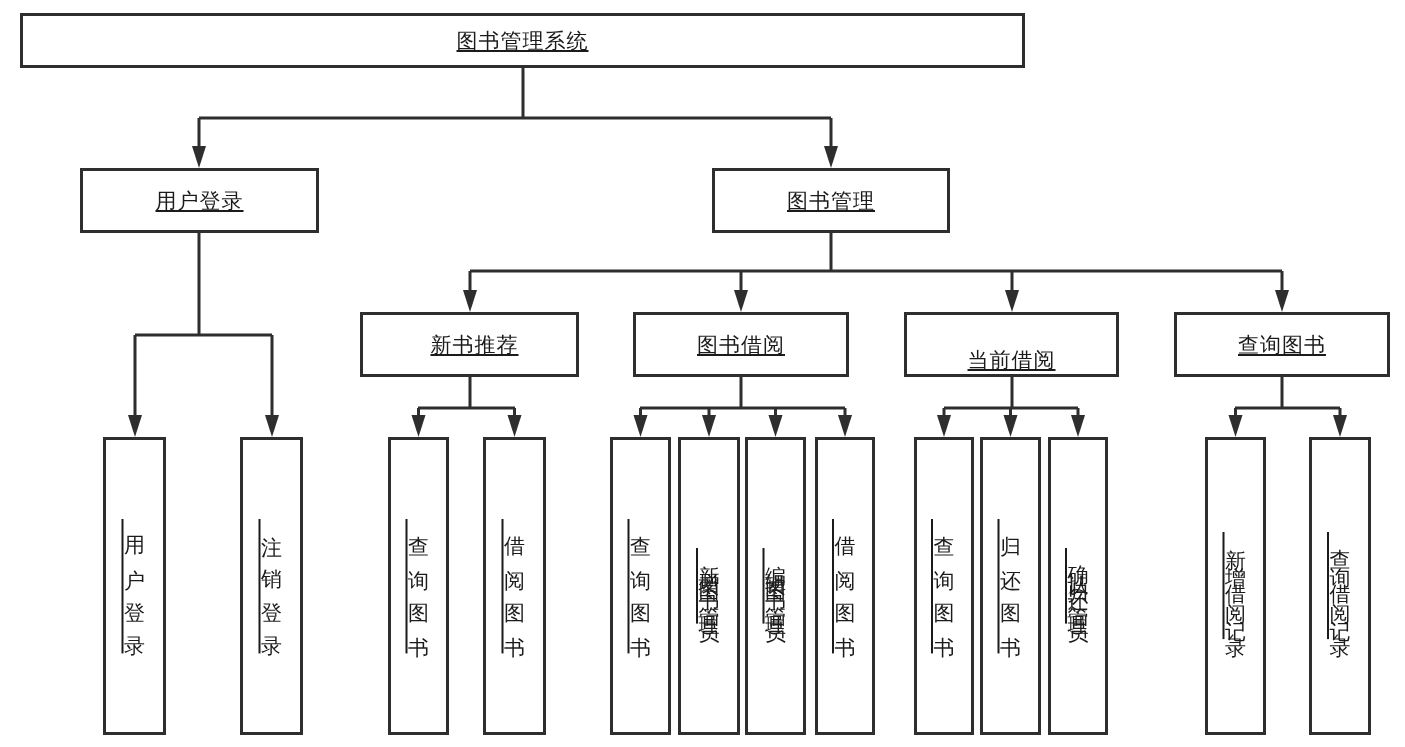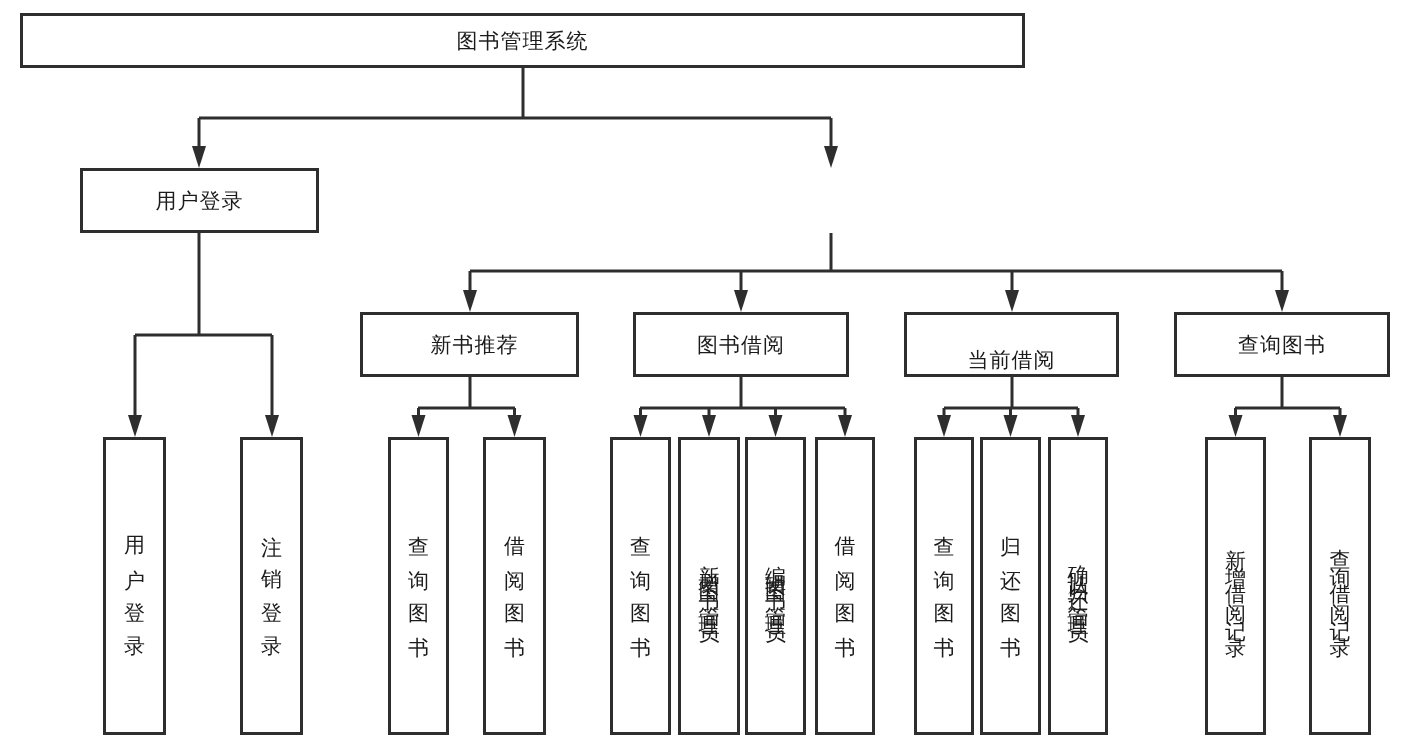--- a/index.html
+++ b/index.html
@@ -26,20 +26,21 @@
     box-sizing: border-box;
     border: 3px solid #2e2e2e;
     background: #ffffff;
     display: flex;
     align-items: center;
     justify-content: center;
     color: #1b1b1b;
     font-size: 21px;
     z-index: 2;
     letter-spacing: 1px;
+    text-decoration: underline;
   }
   .leaf .vtext {
     writing-mode: vertical-rl;
     text-orientation: mixed;
     font-size: 21px;
     color: #1b1b1b;
     white-space: nowrap;
   }
   .sp4 .vtext { letter-spacing: 1.6em; }
   .sp6 .vtext { letter-spacing: 0.85em; }
@@ -105,20 +106,23 @@
     </g>
   </svg>
 
   <div class="box" style="left:20px; top:13px; width:1005px; height:55px;">
     <span>图书管理系统</span>
   </div>
 
   <div class="box" style="left:80px; top:168px; width:239px; height:65px;">
     <span>用户登录</span>
   </div>
+  <div class="box" style="left:712px; top:168px; width:238px; height:65px;">
+    <span>图书管理</span>
+  </div>
 
   <div class="box" style="left:360px; top:312px; width:219px; height:65px;padding-left:10px;">
     <span>新书推荐</span>
   </div>
   <div class="box" style="left:633px; top:312px; width:216px; height:65px;text-align:right;">
     <span>图书借阅</span>
   </div>
   <div class="box" style="left:904px; top:312px; width:215px; height:65px;align-items:flex-end;">
     <span>当前借阅</span>
   </div>

